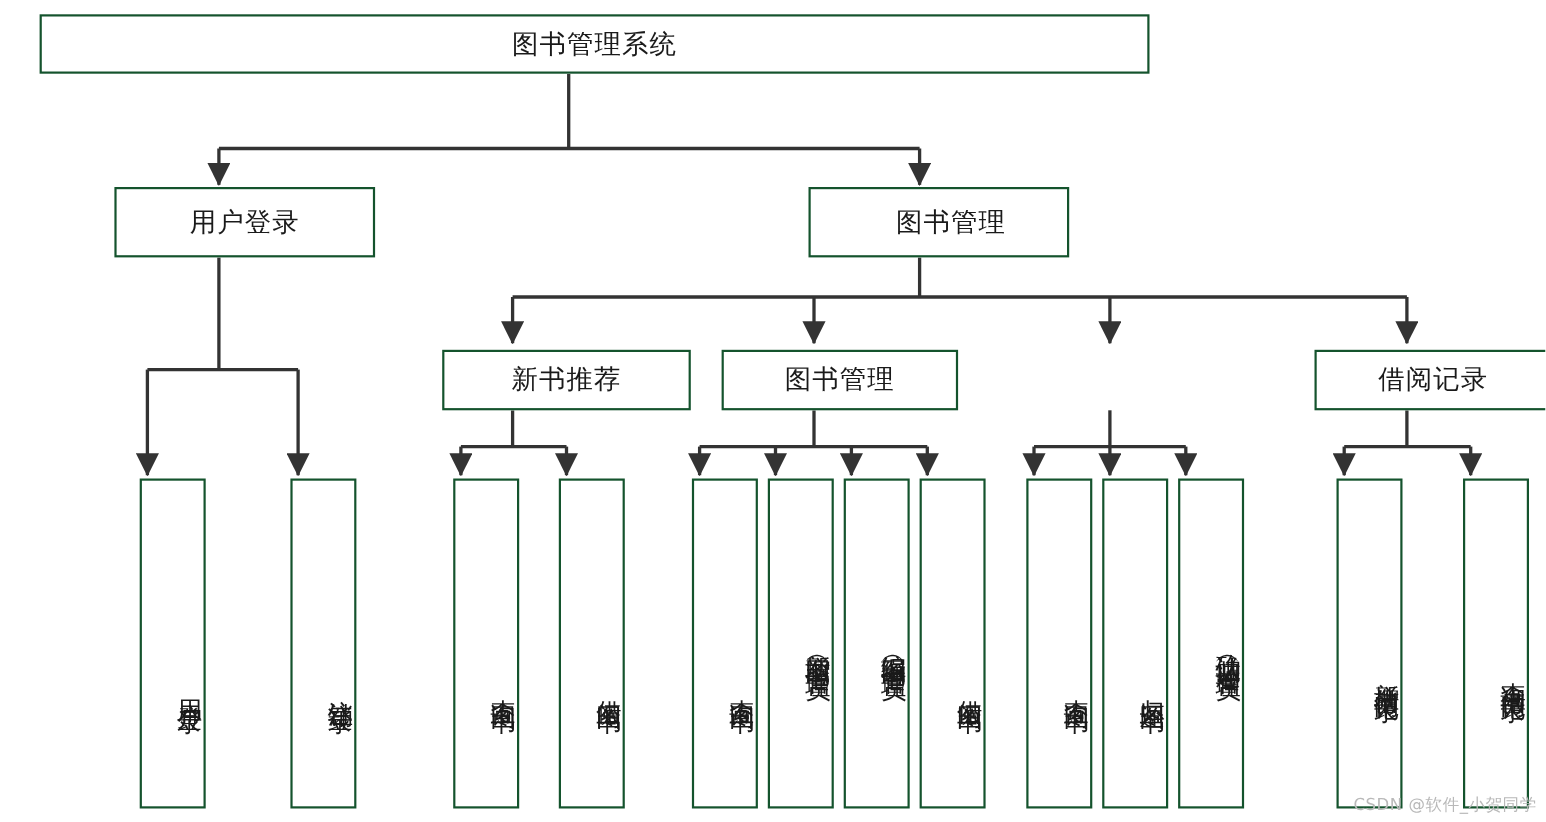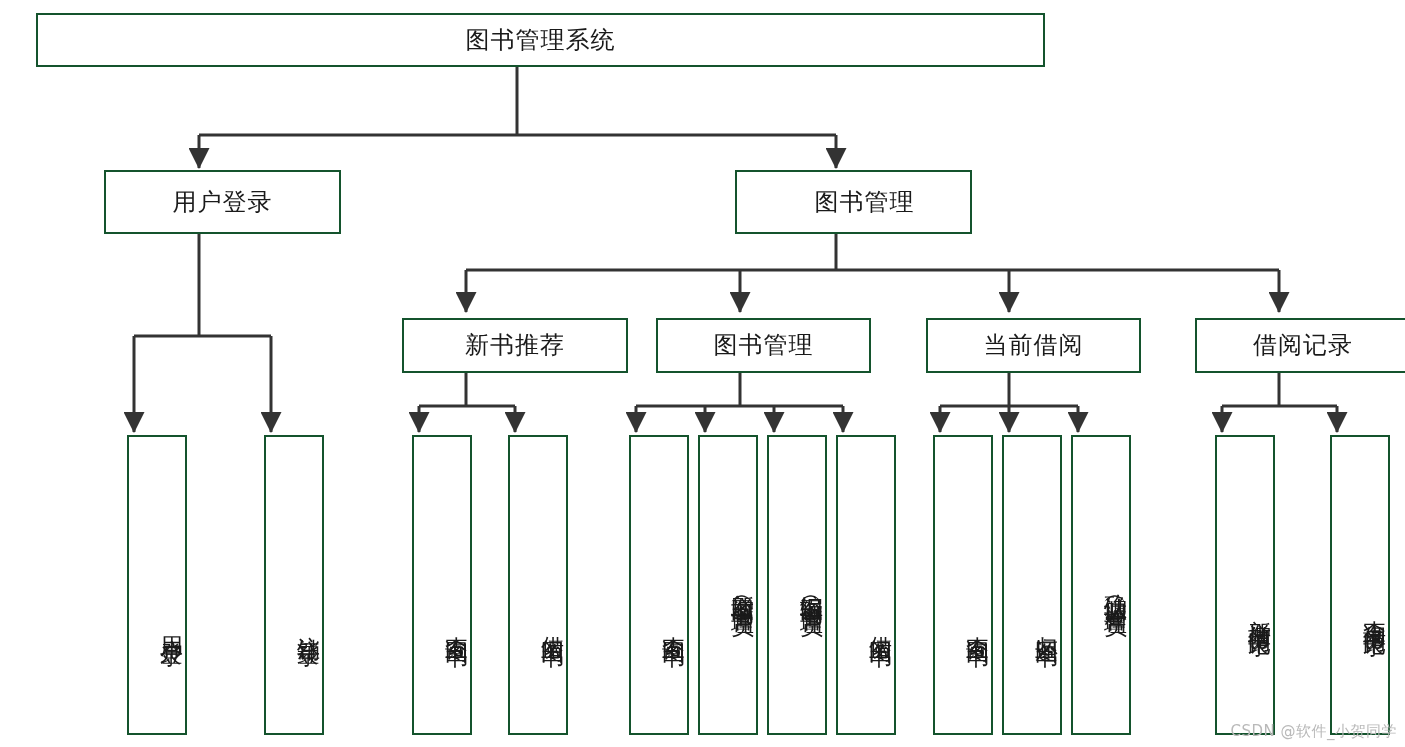--- a/index.html
+++ b/index.html
@@ -136,23 +136,20 @@
   <div class="node horiz" style="left:712px; top:170px; width:237px; height:64px;padding-left:22px;">
     <span class="node-label">图书管理</span>
   </div>
 
   <div class="node horiz" style="left:379px; top:318px; width:226px; height:55px;">
     <span class="node-label">新书推荐</span>
   </div>
   <div class="node horiz" style="left:633px; top:318px; width:215px; height:55px;">
     <span class="node-label">图书管理</span>
   </div>
-  <div class="node horiz" style="left:903px; top:318px; width:215px; height:55px;">
-    <span class="node-label">当前借阅</span>
-  </div>
   <div class="node horiz" style="left:1172px; top:318px; width:216px; height:55px;text-align:center;">
     <span class="node-label">借阅记录</span>
   </div>
 
   <div class="node vert" style="left:104px; top:435px; width:60px; height:300px; padding-top:78px;">
     <span class="node-label">用户登录</span>
   </div>
   <div class="node vert" style="left:241px; top:435px; width:60px; height:300px; padding-top:78px;">
     <span class="node-label">注销登录</span>
   </div>

